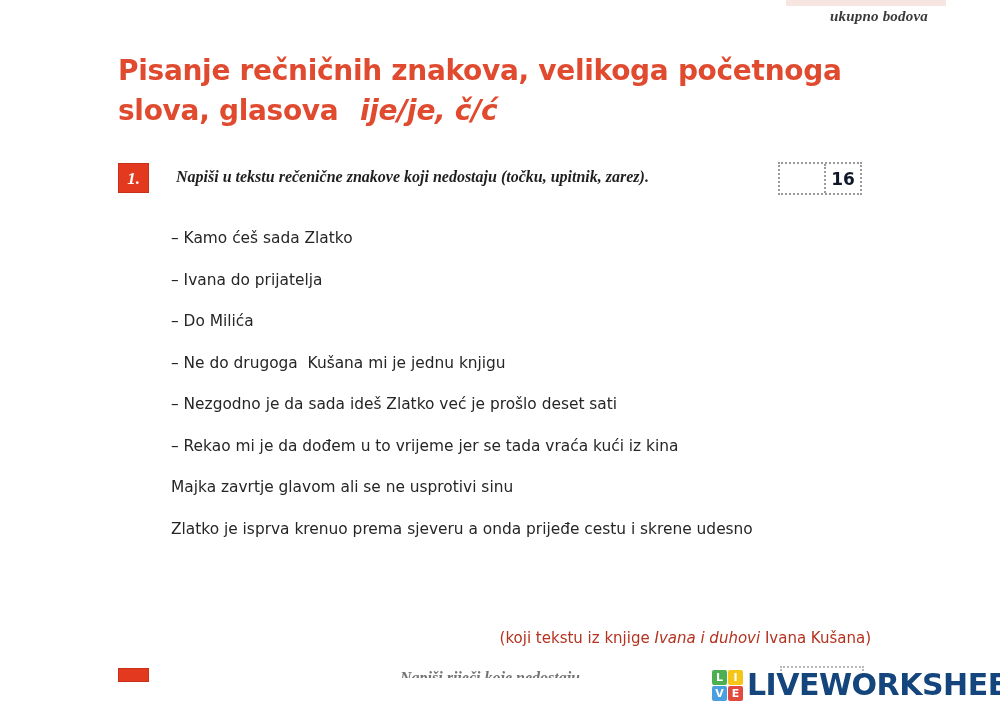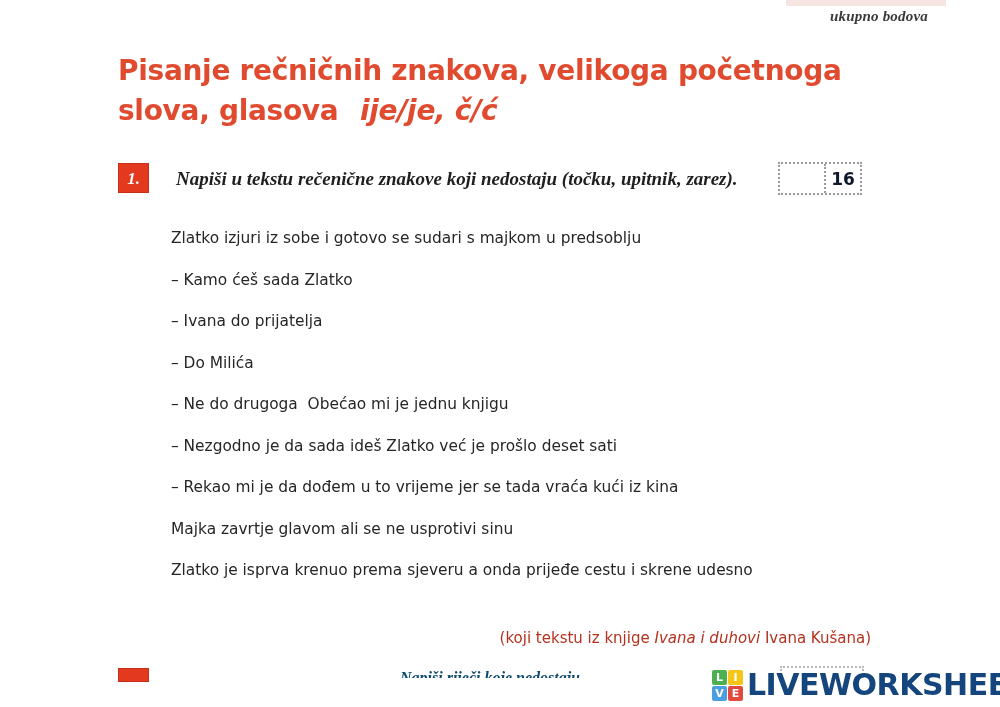--- a/index.html
+++ b/index.html
@@ -90,21 +90,21 @@
     text-align: center;
     box-sizing: border-box;
   }
   .task-instruction {
     position: absolute;
     left: 58px;
     top: 5px;
     font-family: "Liberation Serif", serif;
     font-weight: bold;
     font-style: italic;
-    font-size: 19px;
+    font-size: 16px;
     color: #1f1f1f;
     white-space: nowrap;
   }
 
   
   .score-box {
     position: absolute;
     left: 660px;
     top: -1px;
     width: 84px;
@@ -171,21 +171,21 @@
     box-sizing: border-box;
   }
   .next-task-ghost {
     position: absolute;
     left: 400px;
     top: 669px;
     font-family: "Liberation Serif", serif;
     font-weight: bold;
     font-style: italic;
     font-size: 16px;
-    color: #0c4a6e;
+    color: #737373;
     white-space: nowrap;
     height: 9px;
     overflow: hidden;
   }
   .next-score-ghost {
     position: absolute;
     left: 780px;
     top: 666px;
     width: 84px;
     height: 12px;
@@ -248,25 +248,24 @@
 <div class="exercise-header">
   <div class="task-badge">1.</div>
   <div class="task-instruction">Napiši u tekstu rečenične znakove koji nedostaju (točku, upitnik, zarez).</div>
   <div class="score-box">
     <div class="score-cell-answer"></div>
     <div class="score-cell-max">16</div>
   </div>
 </div>
 
 <div class="text-block">
-  <div class="text-line">Zlatko izjuri iz sobe i gotovo se sudari s majkom u predsoblju</div>
   <div class="text-line">– Kamo ćeš sada Zlatko</div>
   <div class="text-line">– Ivana do prijatelja</div>
   <div class="text-line">– Do Milića</div>
-  <div class="text-line">– Ne do drugoga  Obećao mi je jednu knjigu</div>
+  <div class="text-line">– Ne do drugoga  Kušana mi je jednu knjigu</div>
   <div class="text-line">– Nezgodno je da sada ideš Zlatko već je prošlo deset sati</div>
   <div class="text-line">– Rekao mi je da dođem u to vrijeme jer se tada vraća kući iz kina</div>
   <div class="text-line">Majka zavrtje glavom ali se ne usprotivi sinu</div>
   <div class="text-line">Zlatko je isprva krenuo prema sjeveru a onda prijeđe cestu i skrene udesno</div>
 </div>
 
 <div class="attribution">
   <span>(koji tekstu iz knjige </span><span class="ital">Ivana i duhovi</span><span> Ivana Kušana)</span>
 </div>
 

